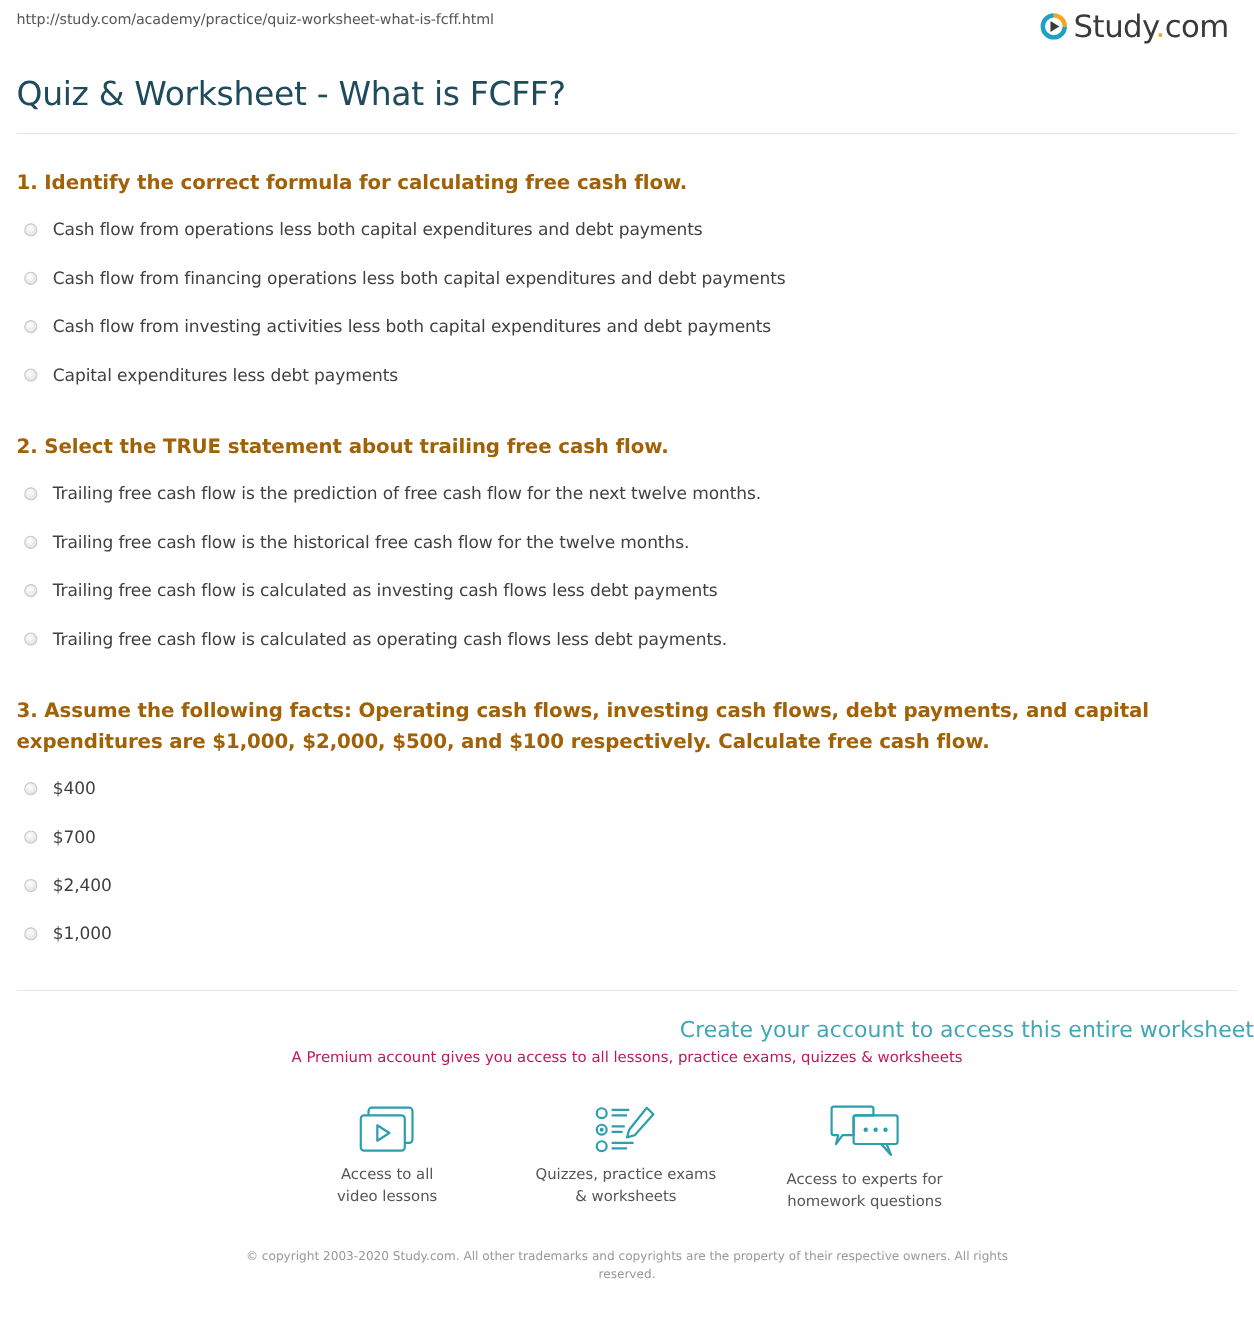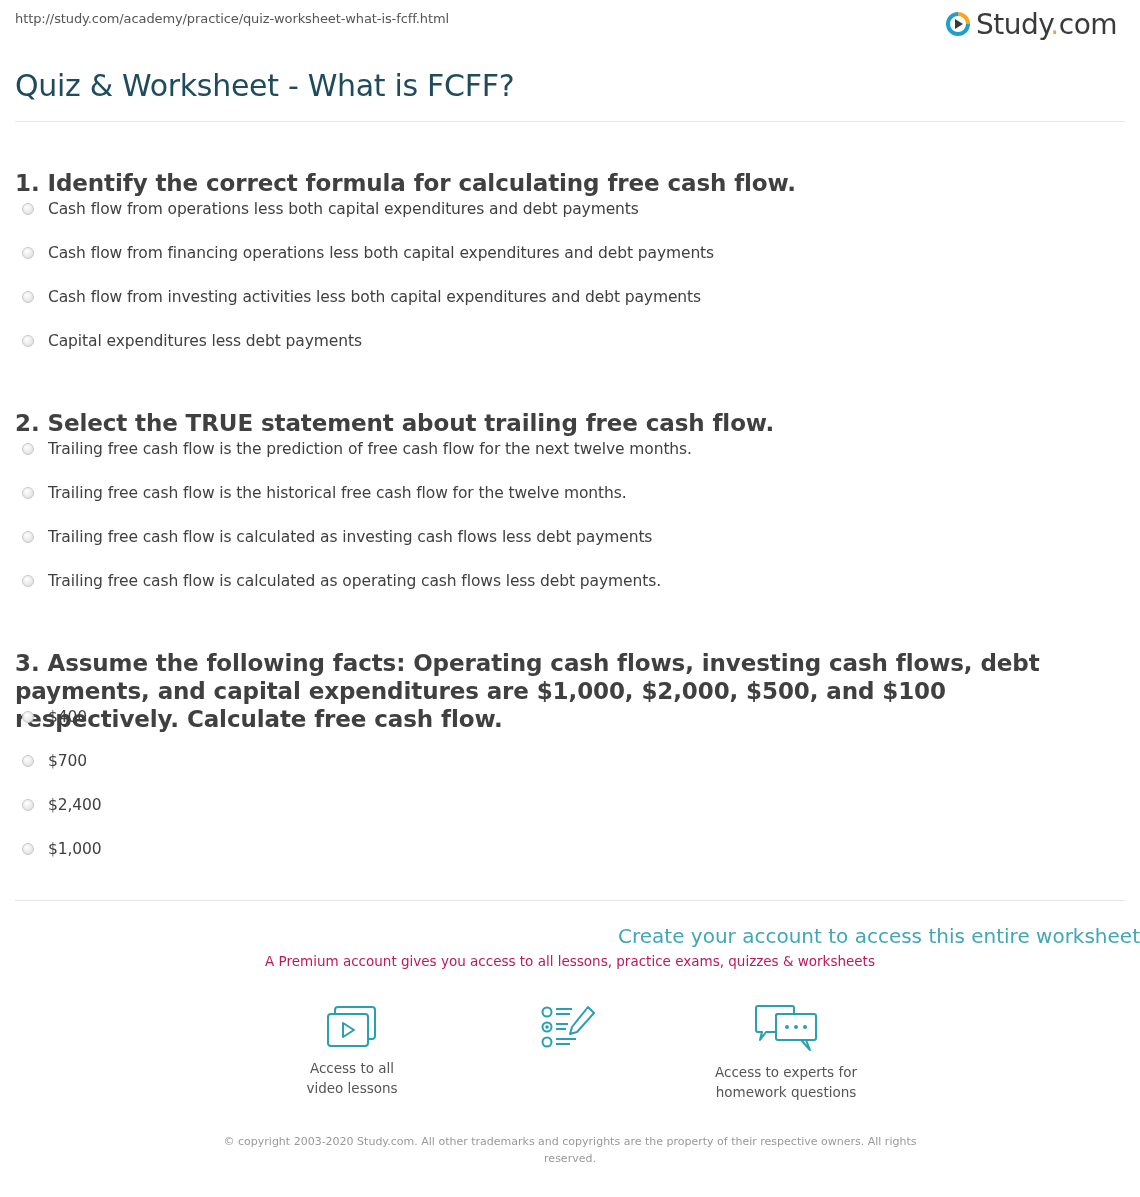--- a/index.html
+++ b/index.html
@@ -18,23 +18,22 @@
   }
   .logo-text { font-size: 28px; color: #3a3a3a; font-weight: normal; letter-spacing: -0.5px; margin-left: 5px; }
   .logo-dot { color: #f5a623; }
   h1.page-title {
     position: absolute; left: 15px; top: 68px; margin: 0;
     font-size: 30px; font-weight: normal; color: #1f4c5c; letter-spacing: -0.3px;
   }
   .hr { position: absolute; left: 15px; width: 1110px; height: 1px; background: #e6e6e6; }
   .question {
     position: absolute; left: 15px; width: 1080px;
-    font-size: 23px; font-weight: bold; color: #404040; line-height: 28px;
+    font-size: 18px; font-weight: bold; color: #a16207; line-height: 28px;
     letter-spacing: -0.1px;
-    margin-top: 16px;
   }
   .option {
     position: absolute; left: 22px; display: flex; align-items: center;
     font-size: 15.5px; color: #404040; letter-spacing: -0.1px;
   }
   .radio {
     width: 10px; height: 10px; border-radius: 50%;
     border: 1px solid #c8c8c8;
     background: radial-gradient(circle at 40% 35%, #ffffff 0%, #e4e4e4 70%, #cfcfcf 100%);
     margin-right: 14px; flex: 0 0 auto;
@@ -154,20 +153,24 @@
     <circle cx="7" cy="23" r="1.8" fill="#2a9fb0"></circle>
     <circle cx="7" cy="38" r="4.5" fill="none" stroke="#2a9fb0" stroke-width="2"></circle>
     <line x1="16" y1="5" x2="32" y2="5" stroke="#2a9fb0" stroke-width="2"></line>
     <line x1="16" y1="10" x2="30" y2="10" stroke="#2a9fb0" stroke-width="2"></line>
     <line x1="16" y1="20" x2="28" y2="20" stroke="#2a9fb0" stroke-width="2"></line>
     <line x1="16" y1="25" x2="26" y2="25" stroke="#2a9fb0" stroke-width="2"></line>
     <line x1="16" y1="35" x2="36" y2="35" stroke="#2a9fb0" stroke-width="2"></line>
     <line x1="16" y1="40" x2="30" y2="40" stroke="#2a9fb0" stroke-width="2"></line>
     <path d="M48 3 L54 9 L37 28 L30 30 L32 23 Z" fill="none" stroke="#2a9fb0" stroke-width="2" stroke-linejoin="round"></path>
   </svg>
+  <div class="feature-label">
+    <div>Quizzes, practice exams</div>
+    <div>&amp; worksheets</div>
+  </div>
 </div>
 
 <div class="feature" style="left:686px">
   <svg width="64" height="50" viewBox="0 0 64 50">
     <path d="M4 2 H38 Q40 2 40 4 V10 H24 Q22 10 22 12 V28 H12 L6 36 L8 28 H4 Q2 28 2 26 V4 Q2 2 4 2 Z" fill="none" stroke="#2a9fb0" stroke-width="2" stroke-linejoin="round"></path>
     <rect x="22" y="10" width="40" height="26" rx="2" fill="none" stroke="#2a9fb0" stroke-width="2"></rect>
     <path d="M52 36 L56 46 L47 36" fill="none" stroke="#2a9fb0" stroke-width="2" stroke-linejoin="round"></path>
     <circle cx="33" cy="23" r="2" fill="#2a9fb0"></circle>
     <circle cx="42" cy="23" r="2" fill="#2a9fb0"></circle>
     <circle cx="51" cy="23" r="2" fill="#2a9fb0"></circle>

